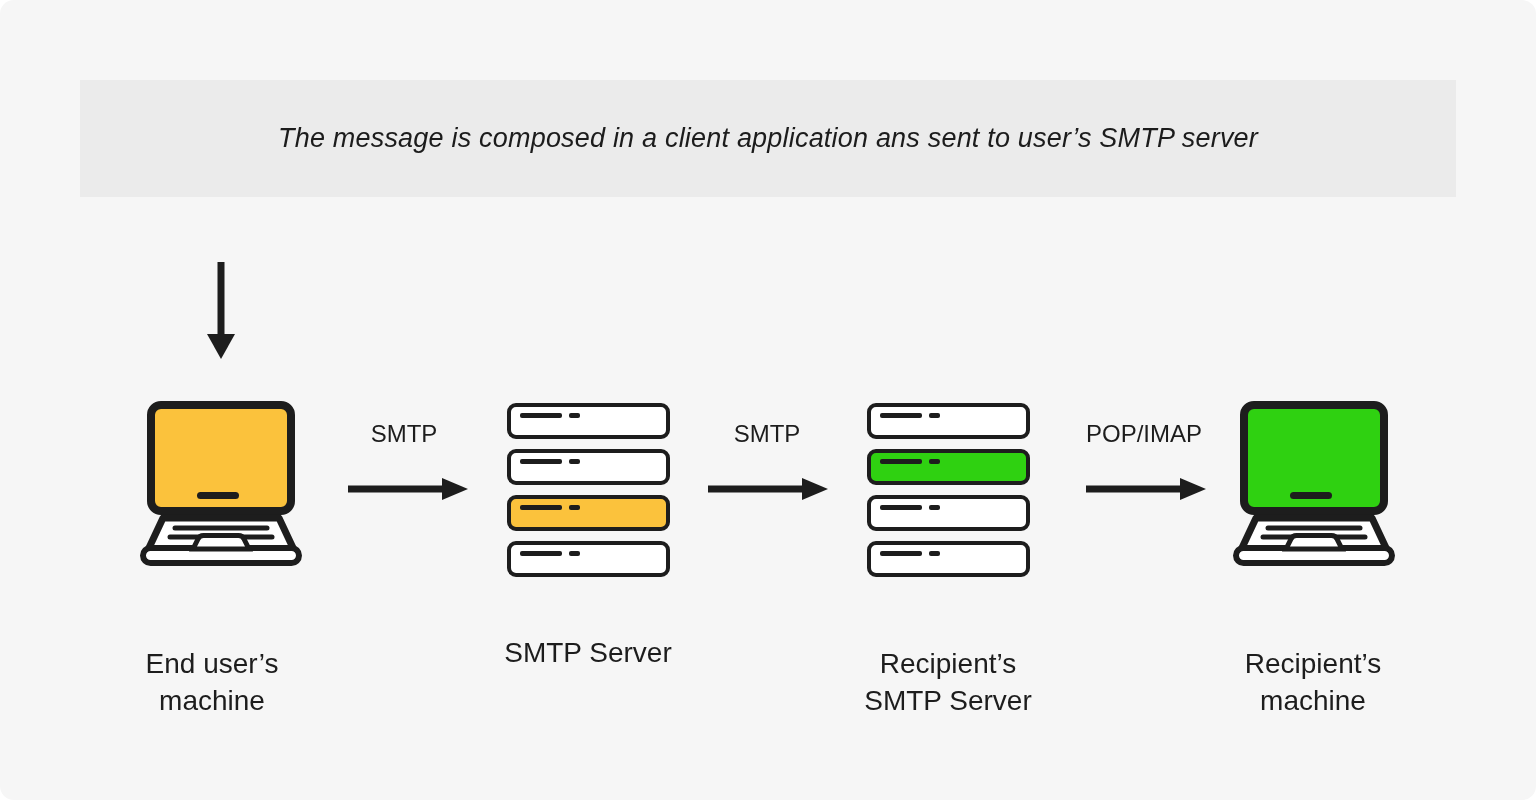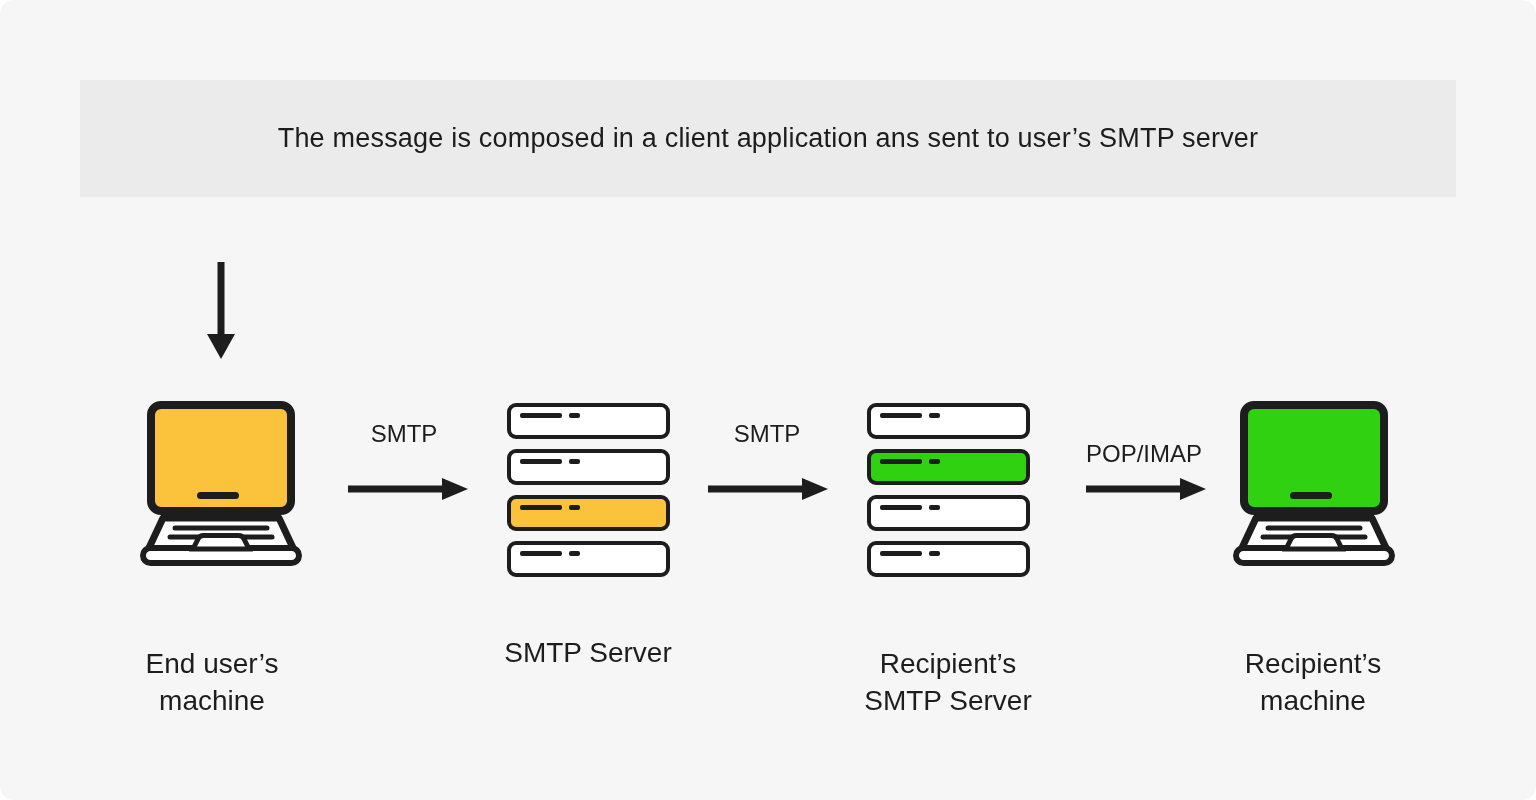--- a/index.html
+++ b/index.html
@@ -4,21 +4,21 @@
 <style>
   html,body{margin:0;padding:0;background:#ffffff;}
   body{font-family:"Liberation Sans", sans-serif;}
   .canvas{
     position:relative;width:1536px;height:800px;margin:0 auto;
     background:#f6f6f6;border-radius:14px;overflow:hidden;
     color:#1d1d1d;
   }
   .banner{
     position:absolute;left:80px;top:80px;width:1376px;height:117px;
-    display:flex;align-items:center;justify-content:center;
+    display:flex;align-items:center;justify-content:center;font-style:italic;
   }
   .banner-text{font-size:27px;letter-spacing:0.2px;color:#1c1c1c;}
 
   .abs{position:absolute;}
 
   
   .down-arrow{left:205px;top:260px;width:32px;height:100px;}
   .h-arrow{width:120px;height:26px;top:476px;}
   .link-label{
     width:220px;text-align:center;font-size:24px;top:420px;color:#1d1d1d;
@@ -111,21 +111,21 @@
     <div class="server-row" style="background-color: rgb(255, 255, 255);">
       <span class="dash long"></span>
       <span class="dash short"></span>
     </div>
     <div class="server-row" style="background-color: rgb(255, 255, 255);">
       <span class="dash long"></span>
       <span class="dash short"></span>
     </div>
   </div>
 
-  <div class="abs link-label" style="left:1034px;margin-top:20px;">POP/IMAP</div>
+  <div class="abs link-label" style="left:1034px;">POP/IMAP</div>
   <svg class="abs h-arrow" style="left:1086px;" viewBox="0 0 120 26">
     <line x1="0" y1="13" x2="97" y2="13" stroke="#1d1d1d" stroke-width="7"></line>
     <path d="M120 13 L94 2 L94 24 Z" fill="#1d1d1d"></path>
   </svg>
 
   <svg class="abs laptop-svg" style="left:1226px;" viewBox="0 0 176 170">
     <rect x="18" y="5" width="140" height="106" rx="10" stroke="#1d1d1d" stroke-width="8" fill="#2fd111" style="fill: rgb(47, 209, 17);"></rect>
     <rect x="64" y="92" width="42" height="7" rx="3.5" fill="#1d1d1d"></rect>
     <path d="M30 118 L146 118 L161 150 L15 150 Z" fill="#ffffff" stroke="#1d1d1d" stroke-width="7" stroke-linejoin="round"></path>
     <line x1="42" y1="128" x2="134" y2="128" stroke="#1d1d1d" stroke-width="5" stroke-linecap="round"></line>

